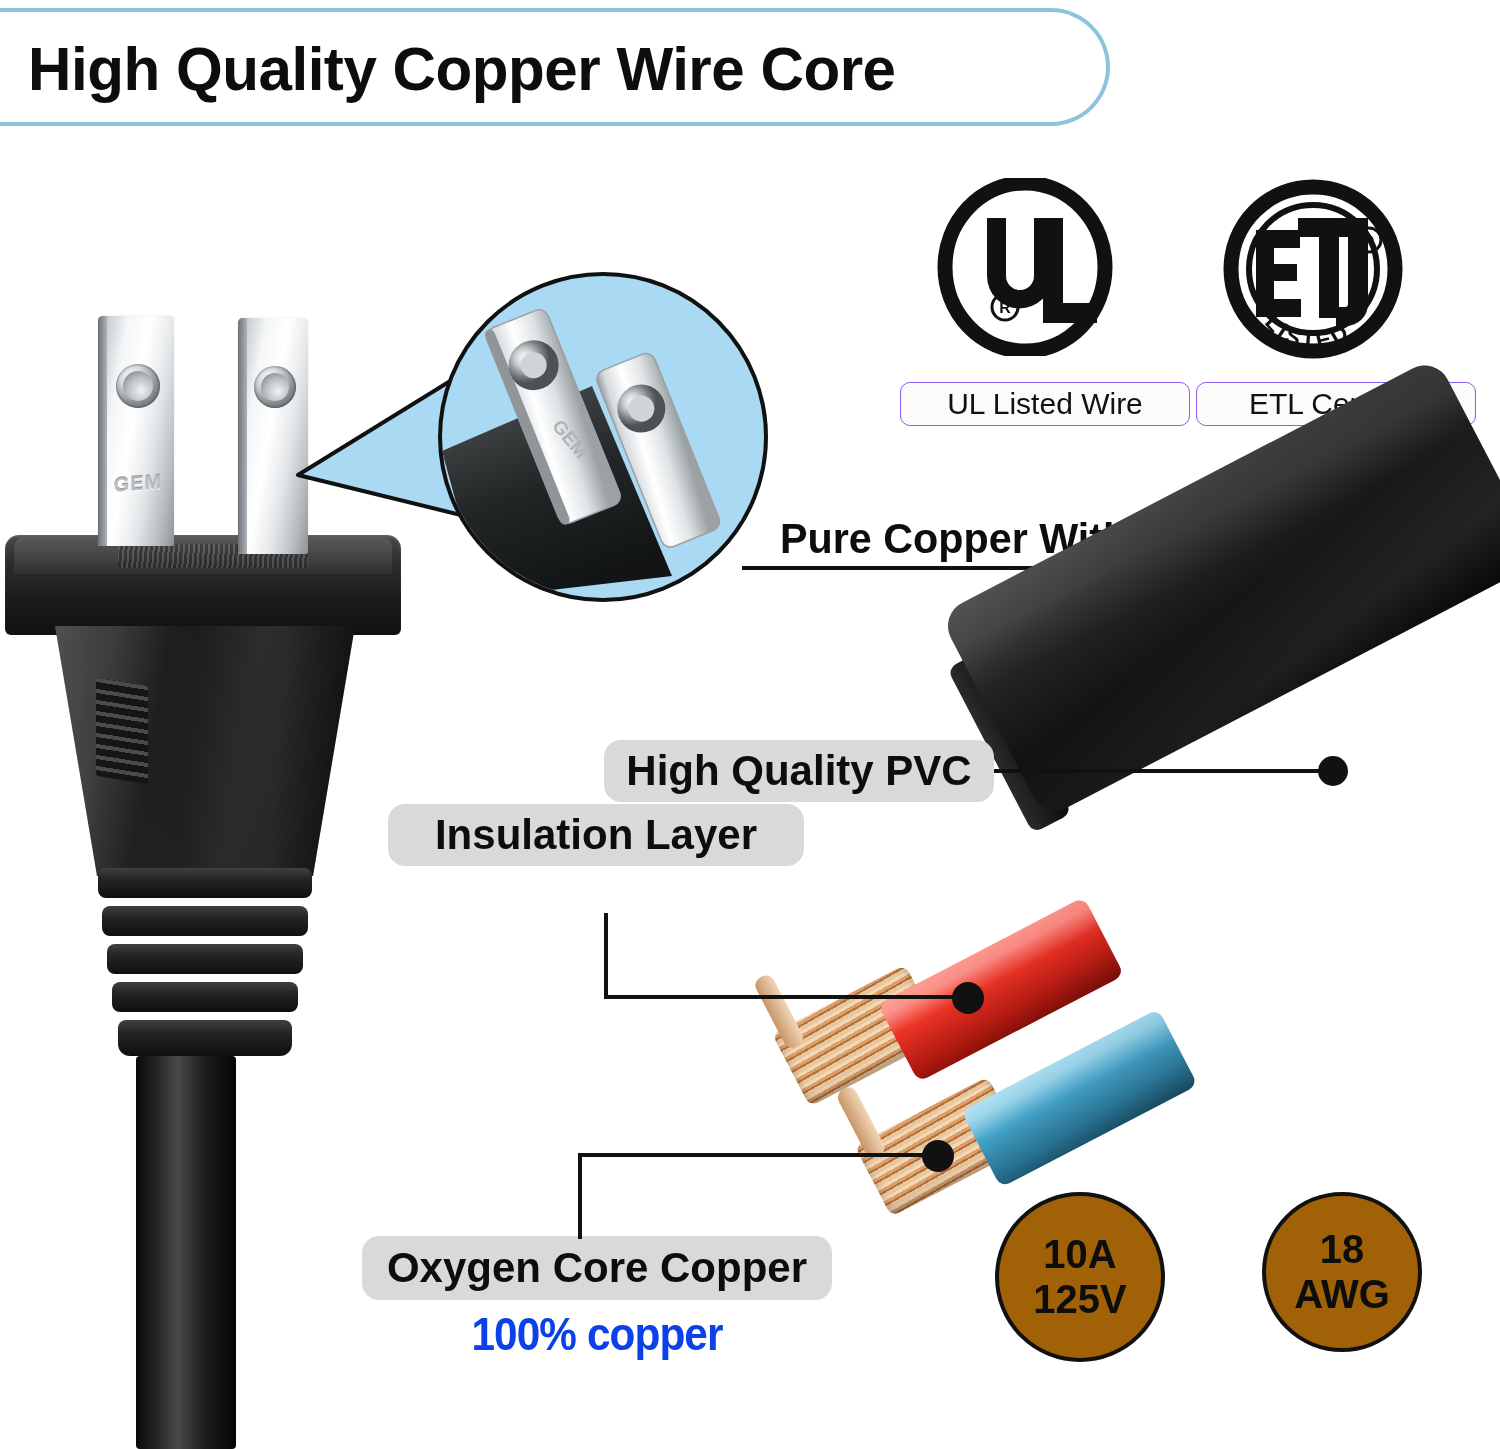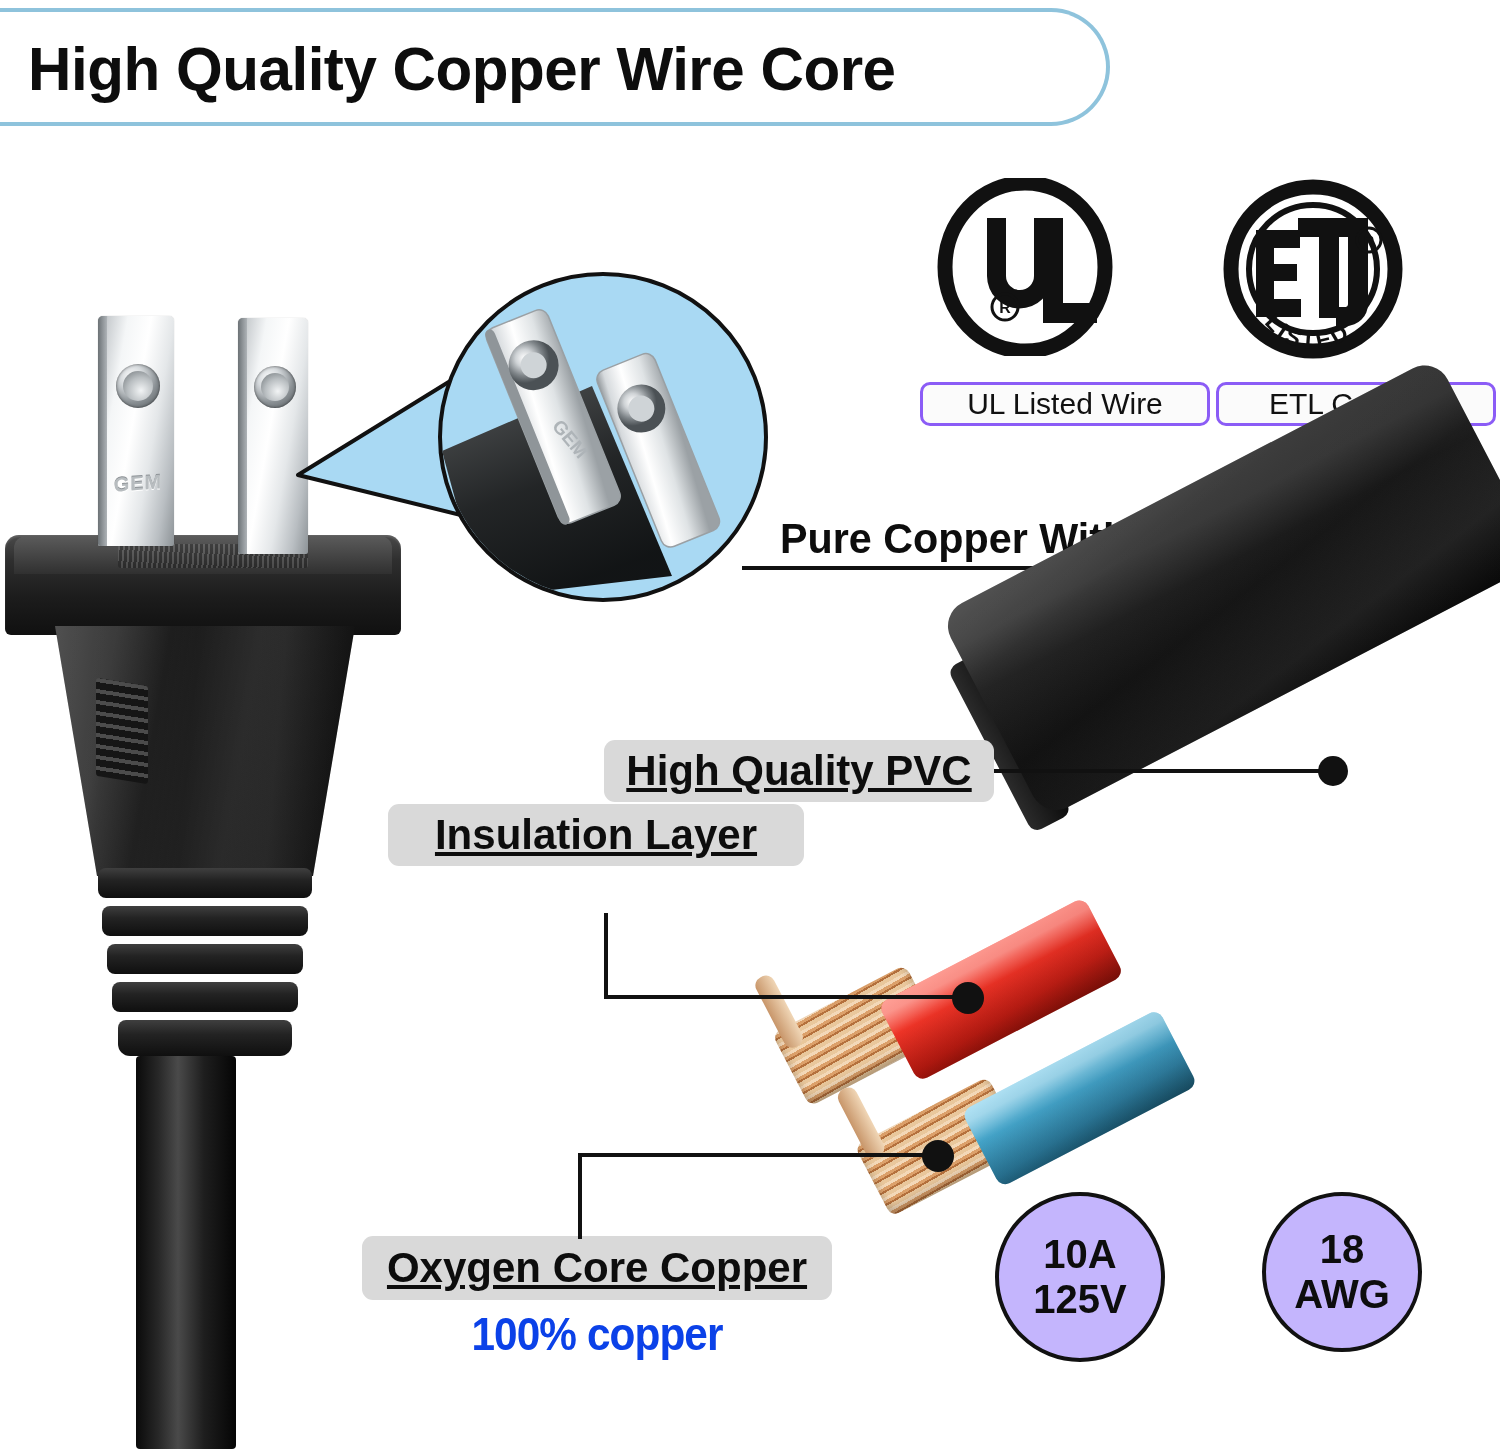--- a/index.html
+++ b/index.html
@@ -29,23 +29,23 @@
     transform:scaleX(0.97);transform-origin:left center;
   }
 
   
   .cert-logo{display:block;}
   #ul-logo-wrap{left:935px;top:178px;width:180px;height:178px;}
   #etl-logo-wrap{left:1222px;top:178px;width:182px;height:182px;}
 
   .cert-pill{
     height:44px;display:flex;align-items:center;justify-content:center;
-    border:3px solid #8b5cf6;border-radius:10px;background:#fbfbfb;
+    border:1px solid #8b5cf6;border-radius:10px;background:#fbfbfb;
     font-size:30px;font-weight:500;color:#111;white-space:nowrap;
-    box-sizing:border-box;padding:0 12px;margin-left:20px;
+    box-sizing:border-box;padding:0 12px;
   }
   #ul-cert-label{left:900px;top:382px;width:290px;}
   #etl-cert-label{left:1196px;top:382px;width:280px;}
 
   
   #magnifier-cone{left:290px;top:320px;width:250px;height:240px;}
   #magnifier-circle{
     left:438px;top:272px;width:330px;height:330px;border-radius:50%;
     border:4px solid #111;background:#a9d9f3;overflow:hidden;box-sizing:border-box;
   }
@@ -55,24 +55,24 @@
     left:780px;top:508px;width:700px;height:60px;
     display:flex;align-items:center;
     font-size:43px;font-weight:bold;color:#0d0d0d;white-space:nowrap;
     transform:scaleX(0.96);transform-origin:left center;
   }
   #pure-copper-underline{left:742px;top:566px;width:738px;height:4px;background:#111;}
   #pure-copper-tick{left:1476px;top:512px;width:4px;height:58px;background:#111;}
 
   
   .chip{
-    background:#d9d9d9;border-radius:11px;
+    background:#d9d9d9;border-radius:17px;
     display:flex;align-items:center;justify-content:center;
     font-size:42px;font-weight:bold;color:#0d0d0d;white-space:nowrap;
-    box-sizing:border-box;padding:1px 22px;text-decoration:underline;
+    box-sizing:border-box;padding:1px 22px;
   }
   #pvc-chip{left:604px;top:740px;width:390px;height:62px;}
   #insulation-chip{left:388px;top:804px;width:416px;height:62px;}
   #ofc-chip{left:362px;top:1236px;width:470px;height:64px;}
   #hundred-copper{
     left:362px;top:1305px;width:470px;height:58px;
     display:flex;align-items:center;justify-content:center;
     font-size:46px;font-weight:bold;color:#0b41e8;white-space:nowrap;
     letter-spacing:-1px;
     transform:scaleX(0.92);transform-origin:center center;
@@ -89,21 +89,21 @@
   #ins-lead-v{left:604px;top:913px;height:86px;}
   #ins-lead-h{left:604px;top:995px;width:360px;}
   #ins-dot{left:952px;top:982px;width:32px;height:32px;}
 
   #ofc-lead-v{left:578px;top:1153px;height:86px;}
   #ofc-lead-h{left:578px;top:1153px;width:360px;}
   #ofc-dot{left:922px;top:1140px;width:32px;height:32px;}
 
   
   .spec-circle{
-    border:4px solid #111;border-radius:50%;background:#c4b5fd;
+    border:4px solid #111;border-radius:50%;background:#a16207;
     display:flex;flex-direction:column;align-items:center;justify-content:center;
     box-sizing:border-box;
   }
   .spec-circle span{
     font-size:40px;font-weight:bold;color:#0d0d0d;line-height:1.12;white-space:nowrap;
   }
   #spec-amp{left:995px;top:1192px;width:170px;height:170px;}
   #spec-awg{left:1262px;top:1192px;width:160px;height:160px;}
 
   

